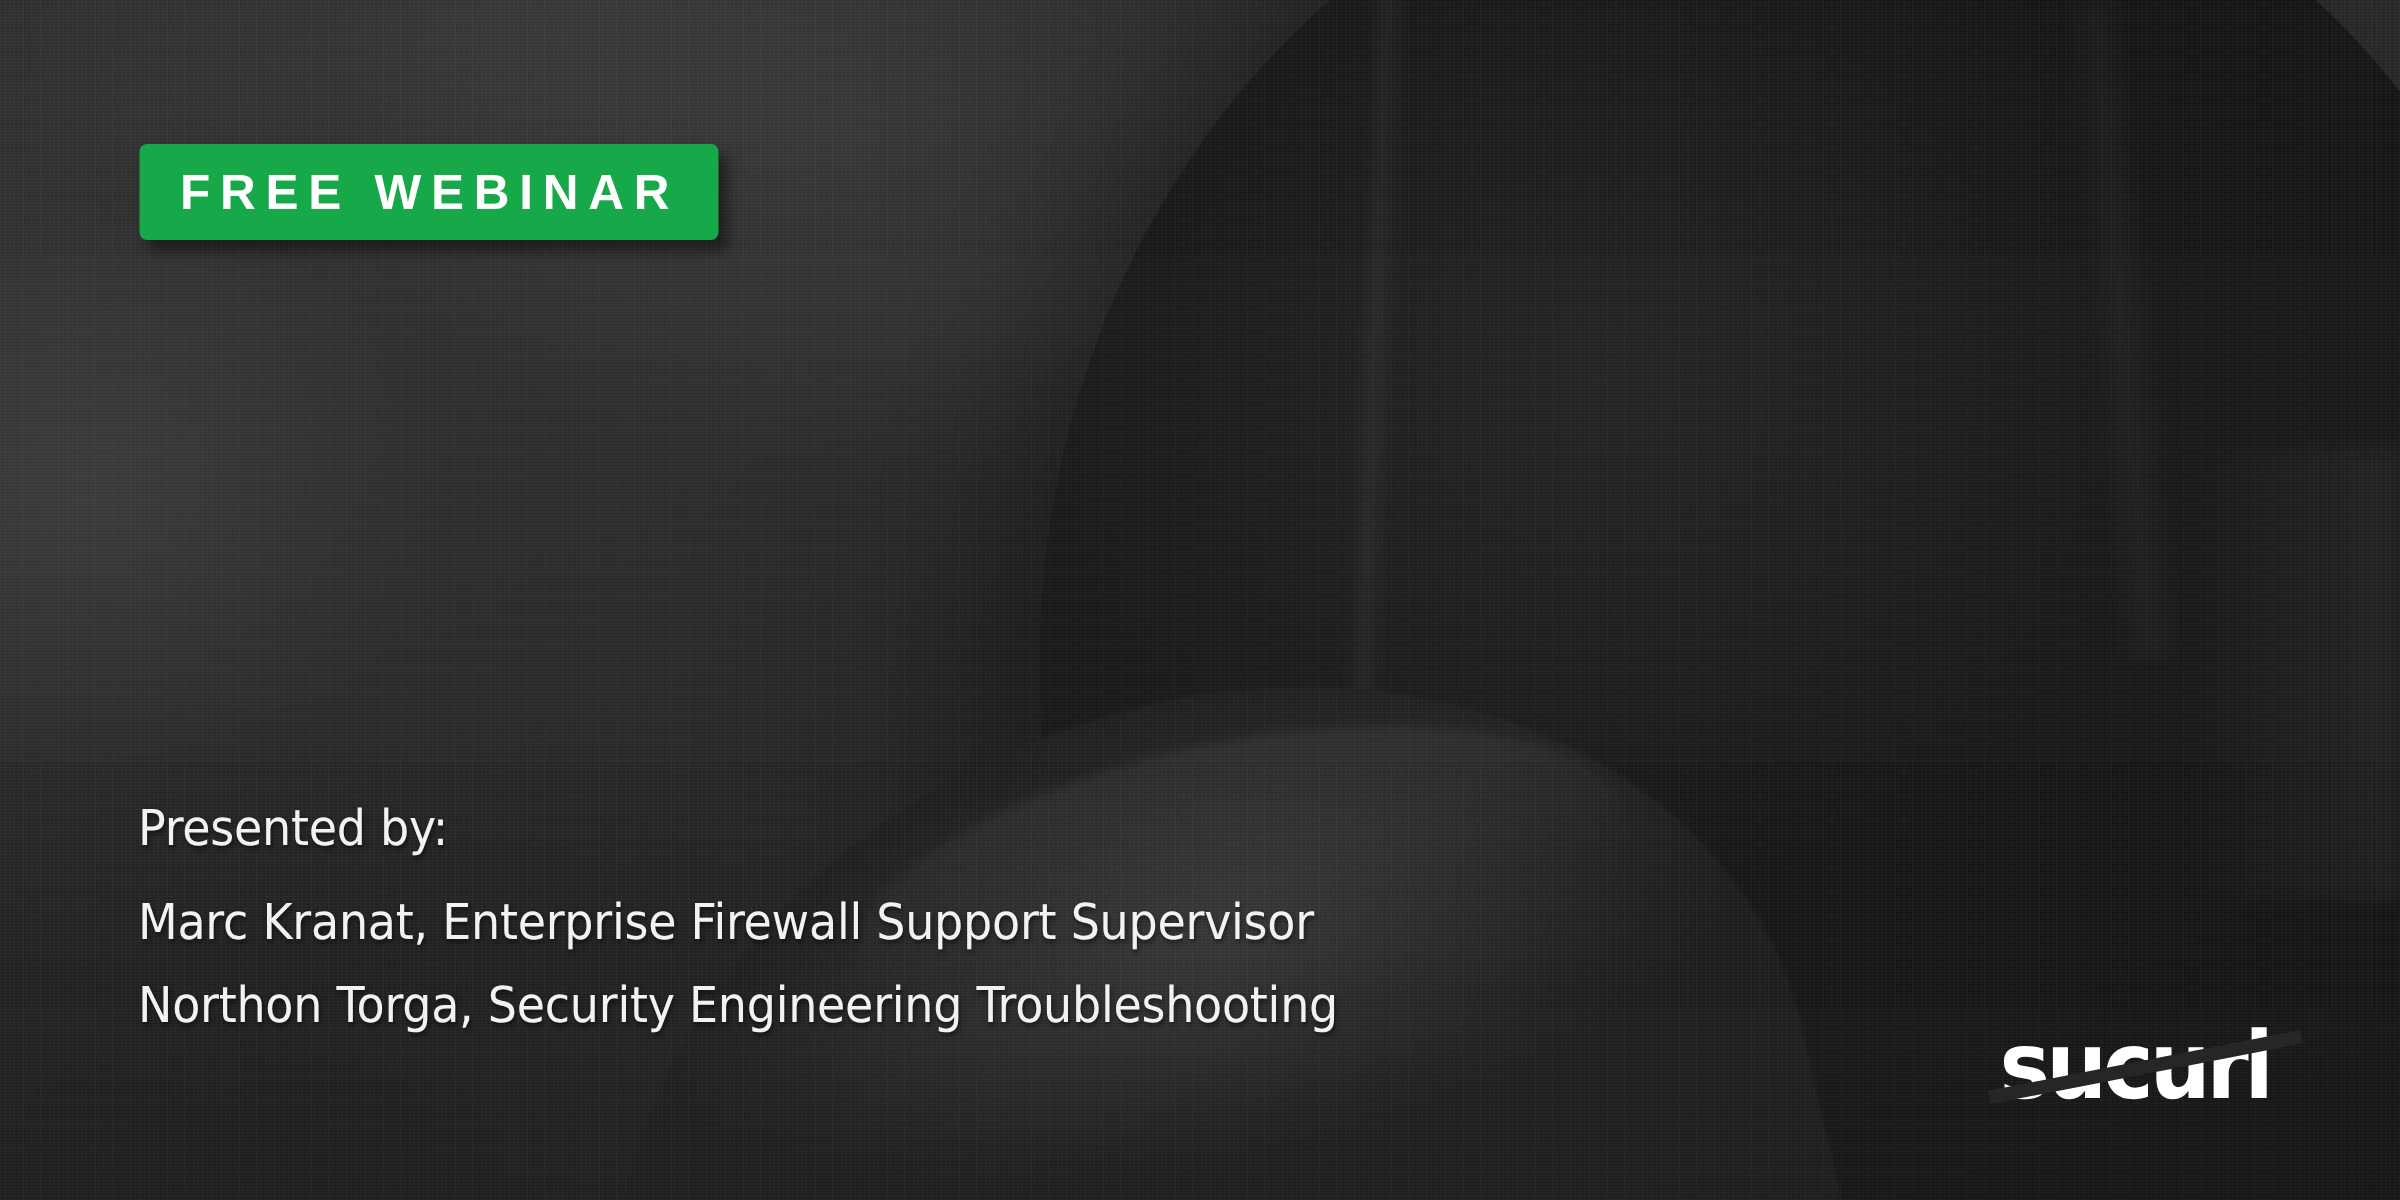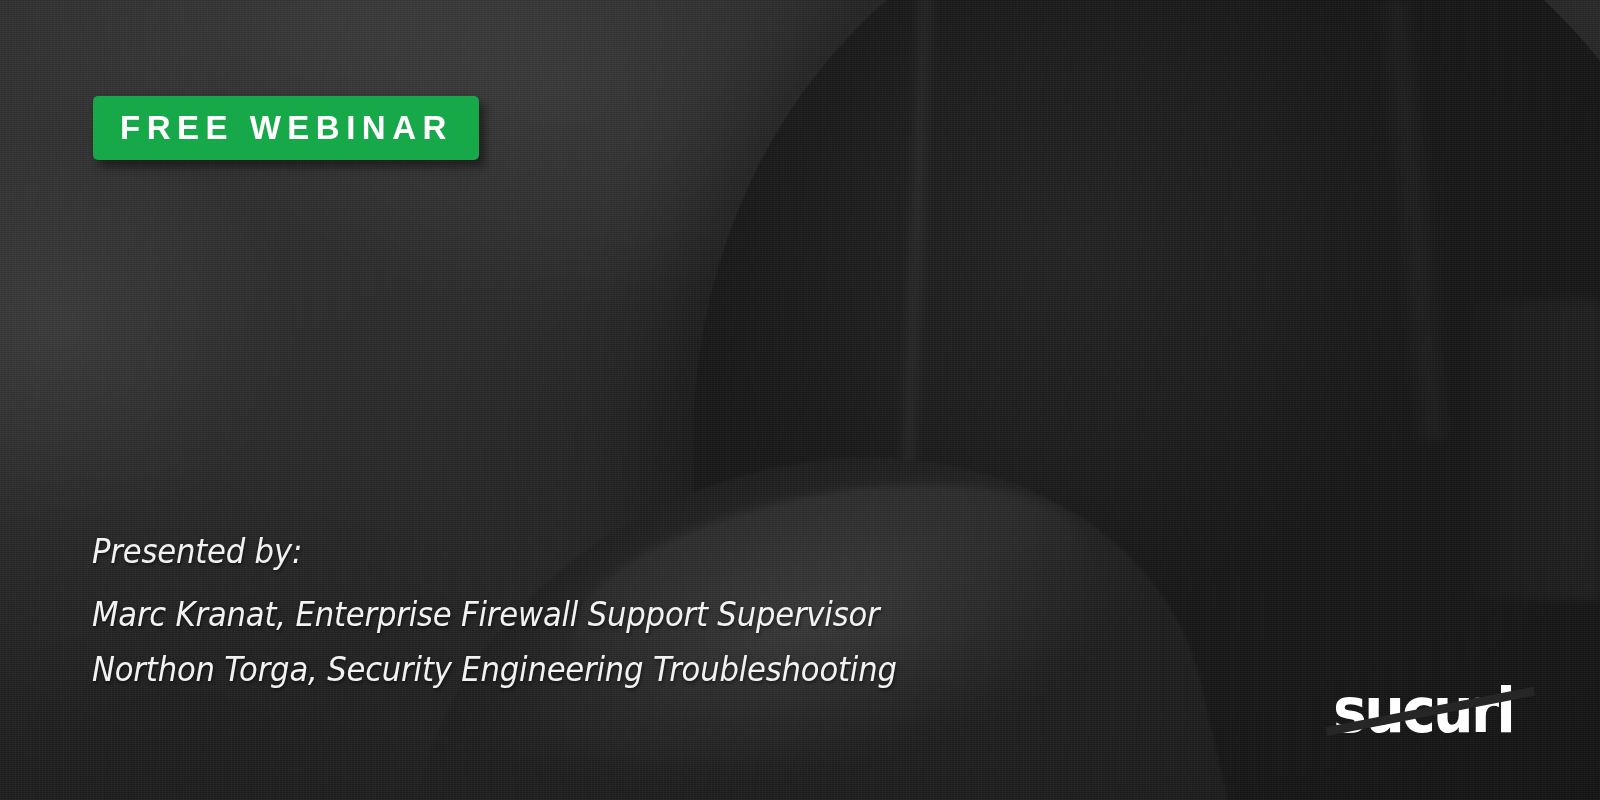--- a/index.html
+++ b/index.html
@@ -178,21 +178,20 @@
     white-space: nowrap;
     text-shadow: 5px 6px 7px rgba(0,0,0,0.55);
     transform: scaleX(0.945);
     transform-origin: left center;
   }
 
   .presenters {
     position: absolute;
     left: 92px;
     top: 524px;
-    font-style: italic;
   }
   .presenter-intro,
   .presenter-line {
     display: block;
     color: #f2f2f2;
     font-family: "DejaVu Sans", sans-serif;
     font-size: 33px;
     line-height: 55px;
     letter-spacing: -0.2px;
     white-space: nowrap;

